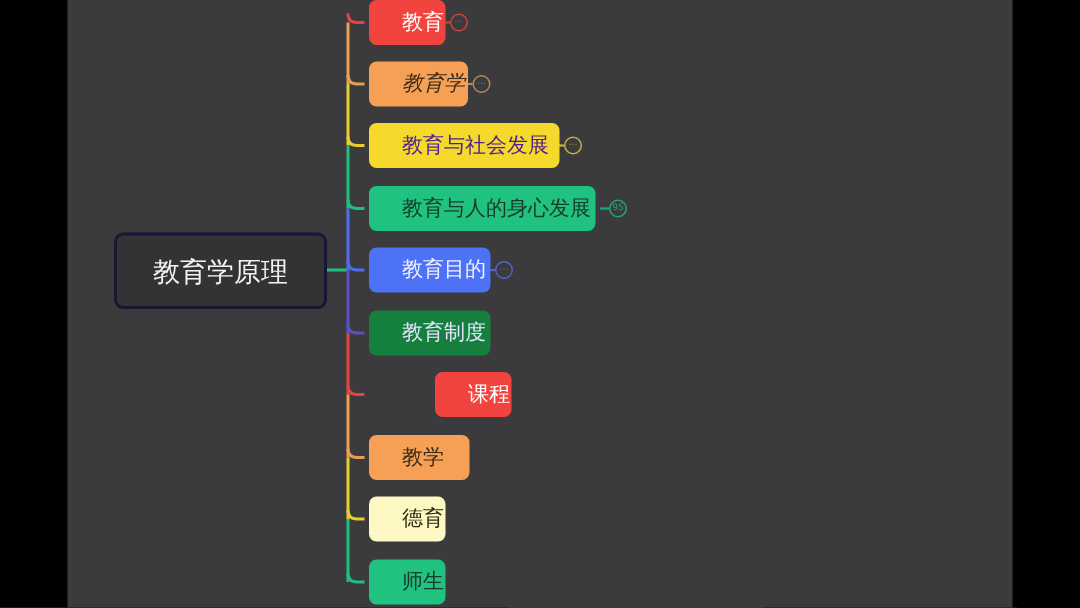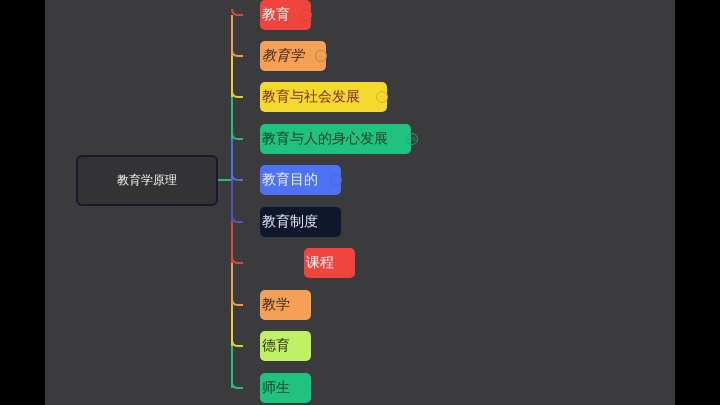--- a/index.html
+++ b/index.html
@@ -2,23 +2,23 @@
 <html><head>
 <meta charset="utf-8">
 <style>
   html, body { margin:0; padding:0; }
   body { width:720px; height:405px; background:#000; position:relative; overflow:hidden;
          font-family:"DejaVu Sans", "Liberation Sans", sans-serif; }
   .canvas { position:absolute; left:45px; top:0; width:630px; height:405px; background:#3b3a3c; }
   .root { position:absolute; left:76px; top:155px; width:142px; height:51px; box-sizing:border-box;
           border:2px solid #151733; border-radius:6px; background:#333235;
           display:flex; align-items:center; justify-content:center;
-          color:#f2f2f2; font-size:12px; }
-  .node { position:absolute; left:260px; height:30px; box-sizing:border-box; border-radius:5px;
-          display:flex; align-items:center; padding:0 2px; font-size:14px; white-space:nowrap; }
+          color:#f2f2f2; font-size:18px; }
+  .node { position:absolute; left:246px; height:30px; box-sizing:border-box; border-radius:5px;
+          display:flex; align-items:center; padding:0 22px; font-size:14px; white-space:nowrap; }
   .badge { position:absolute; width:12px; height:12px; border-radius:50%; box-sizing:border-box;
            border:1.5px solid; display:flex; align-items:center; justify-content:center;
            font-size:6px; line-height:1; }
   svg.links { position:absolute; left:0; top:0; }
 </style>
 </head>
 <body>
 
 <div class="canvas"></div>
 
@@ -56,40 +56,40 @@
 
 <div id="branches">
     <div class="node" style="top: 0px; width: 51px; background: rgb(242, 68, 63); color: rgb(255, 255, 255);">
       <span>教育</span>
     </div>
     <div class="badge" style="left: 300px; top: 9px; border-color: rgb(201, 68, 64); color: rgb(201, 68, 64);">⋯</div>
     <div class="node" style="top: 41px; width: 66px; background: rgb(245, 160, 85); color: rgb(58, 42, 26); font-style: italic;">
       <span>教育学</span>
     </div>
     <div class="badge" style="left: 315px; top: 50px; border-color: rgb(179, 137, 90); color: rgb(179, 137, 90);">⋯</div>
-    <div class="node" style="top: 82px; width: 127px; background: rgb(246, 218, 43); color: #7f1d1d;">
+    <div class="node" style="top: 82px; width: 127px; background: rgb(246, 218, 43); color: #4c1d95;">
       <span>教育与社会发展</span>
     </div>
     <div class="badge" style="left: 376px; top: 91px; border-color: rgb(201, 178, 58); color: rgb(201, 178, 58);">⋯</div>
     <div class="node" style="top: 124px; width: 151px; background: rgb(31, 194, 127); color: rgb(23, 58, 42);">
       <span>教育与人的身心发展</span>
     </div>
     <div class="badge" style="left: 406px; top: 133px; border-color: rgb(30, 168, 116); color: rgb(30, 168, 116);">95</div>
     <div class="node" style="top: 165px; width: 81px; background: rgb(77, 114, 245); color: rgb(238, 241, 255);">
       <span>教育目的</span>
     </div>
     <div class="badge" style="left: 330px; top: 174px; border-color: rgb(80, 104, 200); color: rgb(80, 104, 200);">⋯</div>
-    <div class="node" style="top: 207px; width: 81px; background: #0f172a; color: rgb(230, 226, 255);">
+    <div class="node" style="top: 207px; width: 81px; background: #15803d; color: rgb(230, 226, 255);">
       <span>教育制度</span>
     </div>
     <div class="node" style="top: 248px; width: 51px; background: rgb(242, 68, 63); color: rgb(255, 255, 255); margin-left: 44px;">
       <span>课程</span>
     </div>
-    <div class="node" style="top: 290px; width: 51px; background: rgb(245, 160, 85); color: rgb(58, 42, 26); font-family: Liberation Mono, monospace;">
+    <div class="node" style="top: 290px; width: 67px; background: rgb(245, 160, 85); color: rgb(58, 42, 26); font-family: Liberation Mono, monospace;">
       <span>教学</span>
     </div>
-    <div class="node" style="top: 331px; width: 51px; background: #bef264; color: rgb(47, 42, 16);">
+    <div class="node" style="top: 331px; width: 51px; background: #fef9c3; color: rgb(47, 42, 16);">
       <span>德育</span>
     </div>
     <div class="node" style="top: 373px; width: 51px; background: rgb(31, 194, 127); color: rgb(23, 58, 42);">
       <span>师生</span>
     </div>
   </div>
 
 </body></html>

